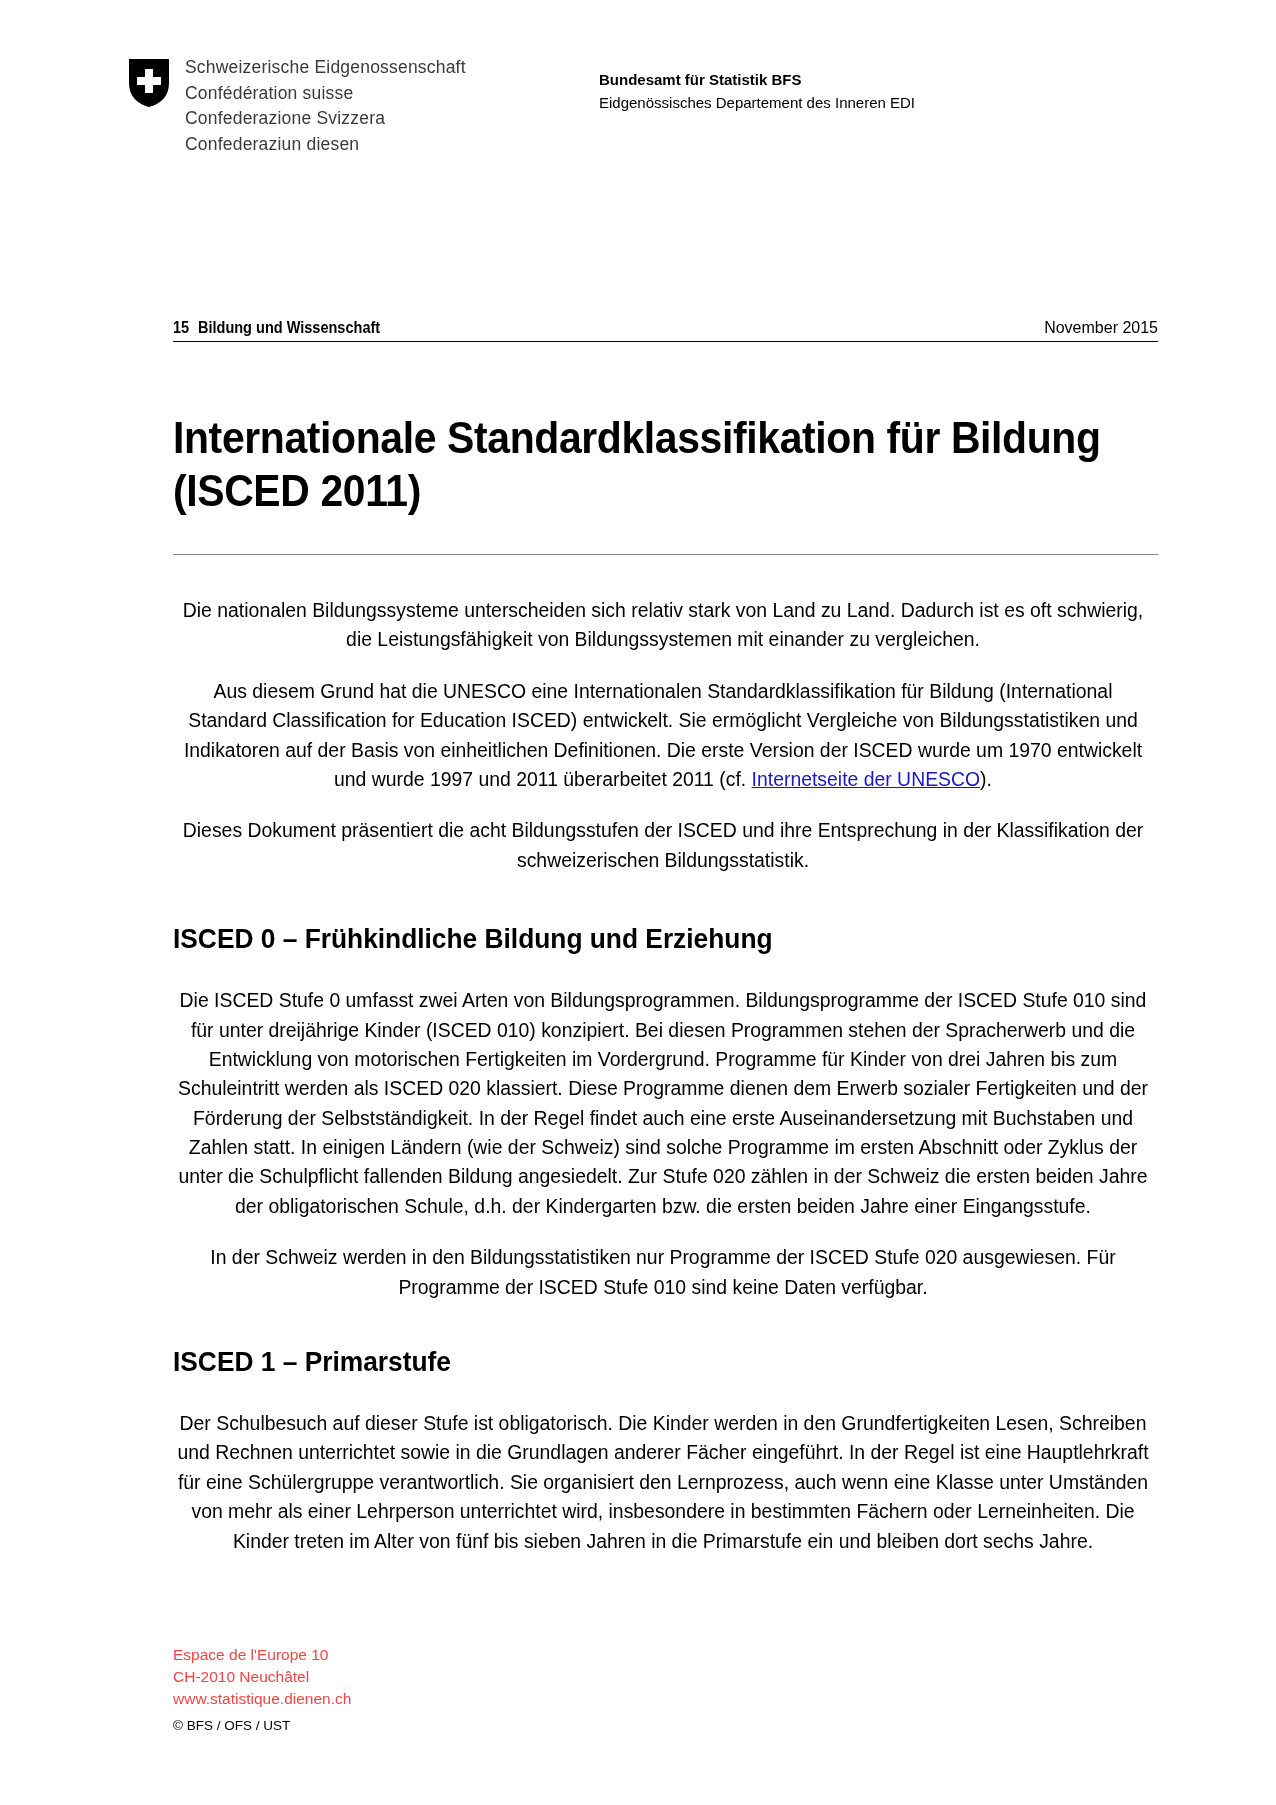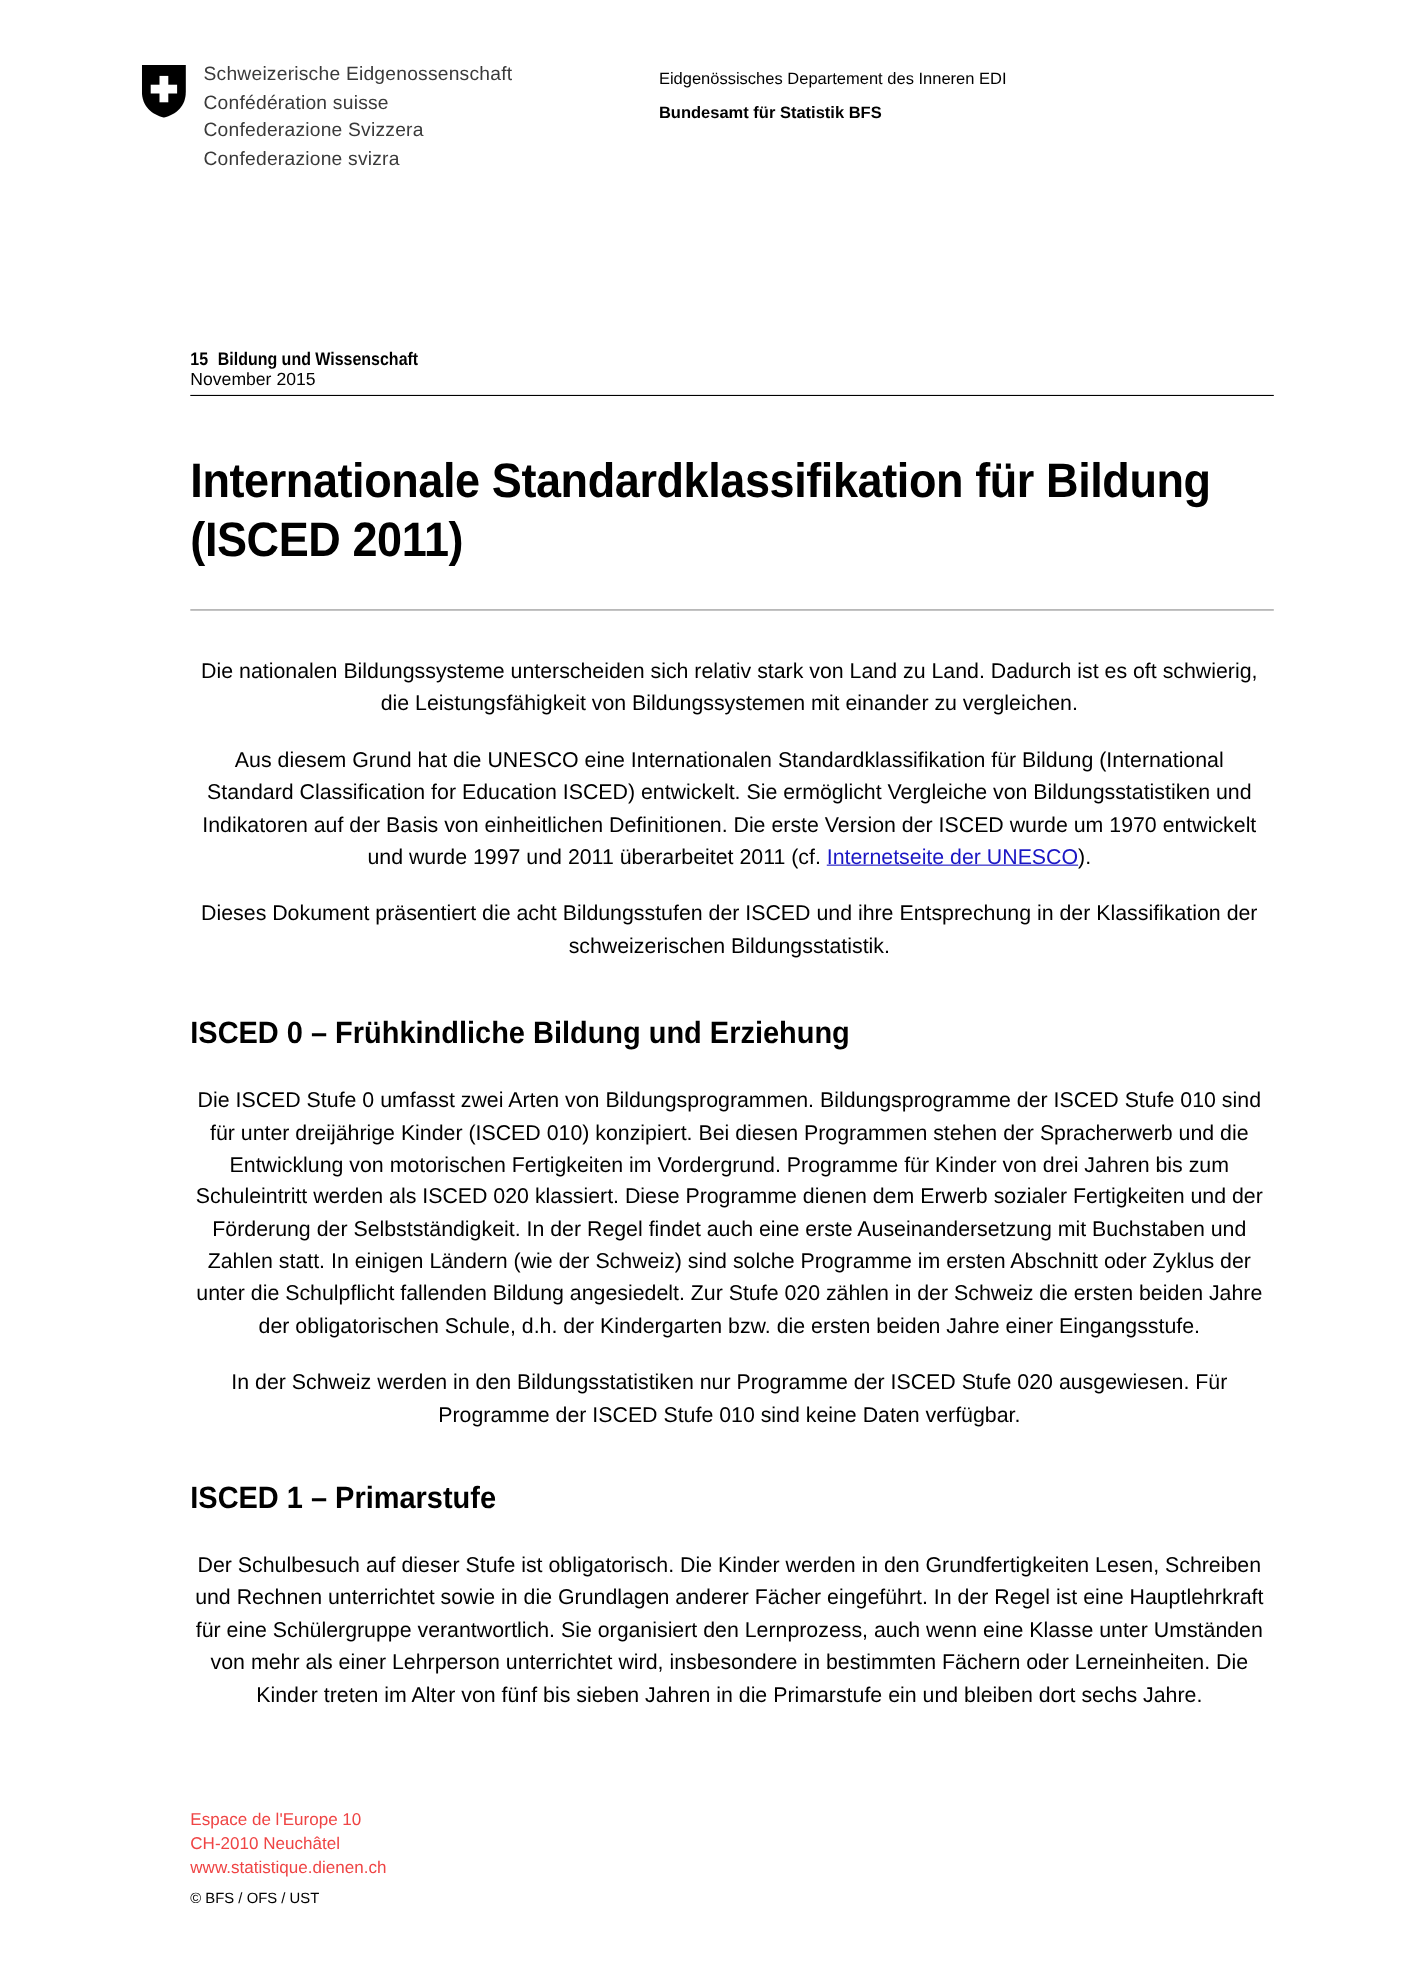--- a/index.html
+++ b/index.html
@@ -71,21 +71,20 @@
   .topic-bar {
     position: absolute;
     left: 173px;
     top: 318px;
     width: 985px;
     border-bottom: 1.6px solid #000;
     padding-bottom: 4px;
     display: flex;
     align-items: baseline;
     justify-content: space-between;
-    flex-direction: column;
   }
   .topic-left {
     font-family: "Liberation Sans Narrow", "Liberation Sans", sans-serif;
     font-weight: bold;
     font-size: 16.5px;
     white-space: nowrap;
     transform: scaleX(0.88);
     transform-origin: left bottom;
   }
   .topic-num {
@@ -181,26 +180,26 @@
         <svg viewBox="0 0 40 48" width="40" height="48" aria-hidden="true">
           <path d="M0 0 H40 V24 C40 38 31 45 20 48 C9 45 0 38 0 24 Z" fill="#000000"></path>
           <rect x="16" y="10" width="8" height="24" fill="#ffffff"></rect>
           <rect x="8" y="18" width="24" height="8" fill="#ffffff"></rect>
         </svg>
       </span>
       <div class="confed-names">
         <div>Schweizerische Eidgenossenschaft</div>
         <div>Confédération suisse</div>
         <div>Confederazione Svizzera</div>
-        <div>Confederazione svizra</div>
+        <div>Confederaziun diesen</div>
       </div>
     </div>
     <div class="dept-block">
+      <div class="dept-line bold">Bundesamt für Statistik BFS</div>
       <div class="dept-line">Eidgenössisches Departement des Inneren EDI</div>
-      <div class="dept-line bold">Bundesamt für Statistik BFS</div>
     </div>
   </div>
 
   <div class="topic-bar">
     <div class="topic-left">
       <span class="topic-num">15</span><span>Bildung und Wissenschaft</span>
     </div>
     <div class="topic-date">November 2015</div>
   </div>
 

